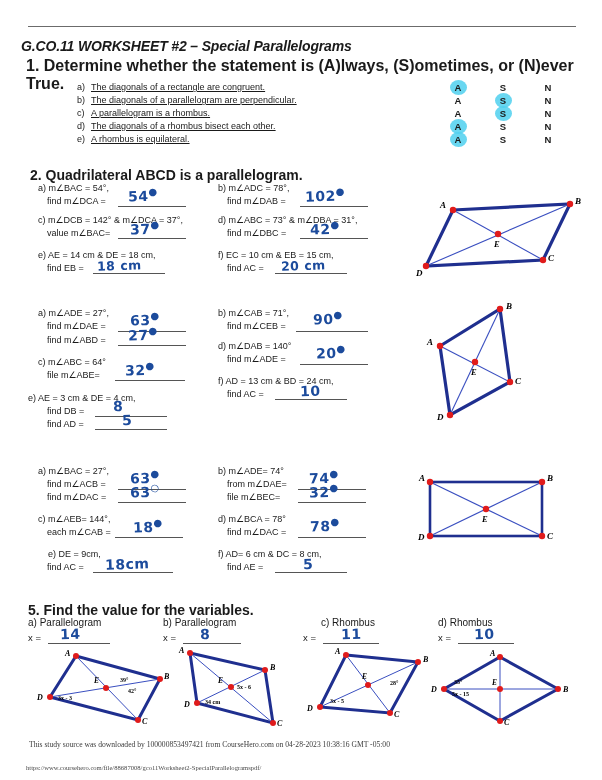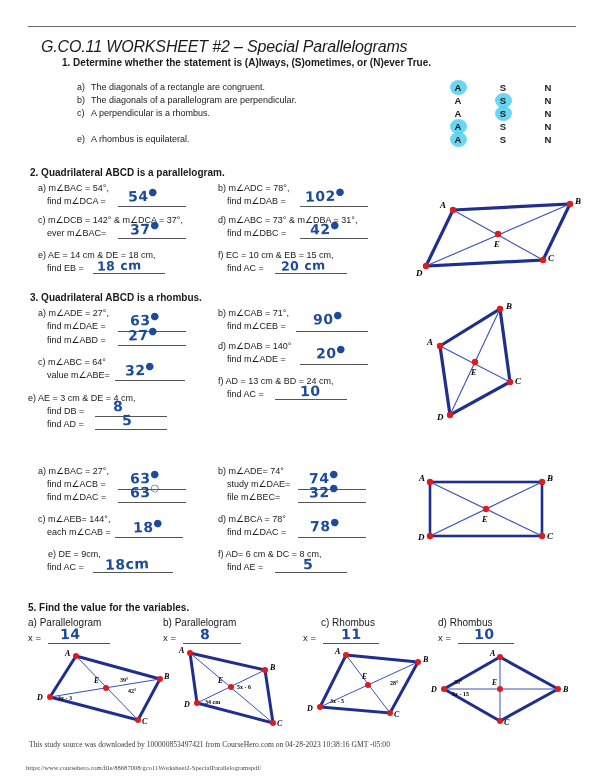--- a/index.html
+++ b/index.html
@@ -15,51 +15,51 @@
     overflow: hidden;
   }
   .page { position: relative; width: 602px; height: 780px; }
 
   .top-rule {
     position: absolute; left: 28px; top: 26px;
     width: 548px; height: 1px; background: #6b6b6b;
   }
 
   .wtitle {
-    position: absolute; left: 41px; top: 38px;
-    font-size: 16px; font-weight: normal; font-style: italic;
+    position: absolute; left: 21px; top: 38px;
+    font-size: 14px; font-weight: bold; font-style: italic;
     letter-spacing: -0.15px;
   }
 
   .q1-head {
     position: absolute; left: 26px; top: 57px;
-    font-size: 10px; font-weight: bold; margin-left: 36px;
+    font-size: 16px; font-weight: bold;
   }
 
   
   .stmt {
     position: absolute; left: 77px;
-    font-size: 9px; white-space: nowrap;
+    font-size: 9px; white-space: nowrap; text-decoration: underline;
   }
   .stmt .ltr { display: inline-block; width: 14px; }
 
   .optcol {
     position: absolute;
     font-size: 9.5px; font-weight: bold;
     width: 14px; text-align: center;
   }
   .hl {
     position: absolute;
     width: 17px; height: 15px; border-radius: 50%;
     background: #4fd0ef; opacity: 0.85;
   }
 
   
   .sec-head {
-    position: absolute; font-size: 10px; font-weight: bold;
+    position: absolute; font-size: 14px; font-weight: bold;
   }
 
   
   .prob {
     position: absolute; font-size: 9px; line-height: 12.5px;
     white-space: nowrap;
   }
 
   
   .blank {
@@ -105,21 +105,22 @@
 <div class="page">
 
   <div class="top-rule"></div>
 
   <div class="wtitle">G.CO.11 WORKSHEET #2 – Special Parallelograms</div>
 
   <div class="q1-head">1. Determine whether the statement is (A)lways, (S)ometimes, or (N)ever True.</div>
 
   <div class="stmt" style="top:82px"><span class="ltr">a)</span><span>The diagonals of a rectangle are congruent.</span></div>
   <div class="stmt" style="top:95px"><span class="ltr">b)</span><span>The diagonals of a parallelogram are perpendicular.</span></div>
-  <div class="stmt" style="top:108px"><span class="ltr">c)</span><span>A perpendicular is a rhombus.</span></div>
+  <div class="stmt" style="top:108px"><span class="ltr">c)</span><span>A parallelogram is a rhombus.</span></div>
+  <div class="stmt" style="top:121px"><span class="ltr">d)</span><span>The diagonals of a rhombus bisect each other.</span></div>
   <div class="stmt" style="top:134px"><span class="ltr">e)</span><span>A rhombus is equilateral.</span></div>
 
   <div class="hl" style="left:450px; top:80px"></div>
   <div class="hl" style="left:495px; top:93px"></div>
   <div class="hl" style="left:495px; top:106px"></div>
   <div class="hl" style="left:450px; top:119px"></div>
   <div class="hl" style="left:450px; top:132px"></div>
 
   <div class="optcol" style="left:451px; top:82px">A</div>
   <div class="optcol" style="left:496px; top:82px">S</div>
@@ -147,21 +148,21 @@
   <div class="prob" style="left:47px; top:195px">find m∠DCA =</div>
   <div class="blank" style="left:118px; top:206px; width:68px"></div>
   <div class="hw" style="left:128px; top:188px"><span>54</span><span class="deg">●</span></div>
 
   <div class="prob" style="left:218px; top:182px">b) m∠ADC = 78°,</div>
   <div class="prob" style="left:227px; top:195px">find m∠DAB =</div>
   <div class="blank" style="left:300px; top:206px; width:68px"></div>
   <div class="hw" style="left:305px; top:188px"><span>102</span><span class="deg">●</span></div>
 
   <div class="prob" style="left:38px; top:214px">c) m∠DCB = 142° &amp; m∠DCA = 37°,</div>
-  <div class="prob" style="left:47px; top:227px">ever m∠BAC=</div>
+  <div class="prob" style="left:47px; top:227px">value m∠BAC=</div>
   <div class="blank" style="left:118px; top:238px; width:68px"></div>
   <div class="hw" style="left:130px; top:221px"><span>37</span><span class="deg">●</span></div>
 
   <div class="prob" style="left:218px; top:214px">d) m∠ABC = 73° &amp; m∠DBA = 31°,</div>
   <div class="prob" style="left:227px; top:227px">find m∠DBC =</div>
   <div class="blank" style="left:300px; top:238px; width:68px"></div>
   <div class="hw" style="left:310px; top:221px"><span>42</span><span class="deg">●</span></div>
 
   <div class="prob" style="left:38px; top:249px">e) AE = 14 cm &amp; DE = 18 cm,</div>
   <div class="prob" style="left:47px; top:262px">find EB =</div>
@@ -184,38 +185,37 @@
       <circle cx="8" cy="70" r="3.2" fill="#e01b1b"></circle>
       <circle cx="80" cy="38" r="3.2" fill="#e01b1b"></circle>
       <text x="22" y="12" font-family="Liberation Serif, serif" font-size="9" font-style="italic" font-weight="bold">A</text>
       <text x="157" y="8" font-family="Liberation Serif, serif" font-size="9" font-style="italic" font-weight="bold">B</text>
       <text x="130" y="65" font-family="Liberation Serif, serif" font-size="9" font-style="italic" font-weight="bold">C</text>
       <text x="-2" y="80" font-family="Liberation Serif, serif" font-size="9" font-style="italic" font-weight="bold">D</text>
       <text x="76" y="51" font-family="Liberation Serif, serif" font-size="8.5" font-style="italic" font-weight="bold">E</text>
     </svg>
   </div>
 
-  <div class="sec-head" style="left:30px; top:292px">3. Quadrilateral ABCD is a rhombus.</div>
 
   <div class="prob" style="left:38px; top:307px">a) m∠ADE = 27°,</div>
   <div class="prob" style="left:47px; top:320px">find m∠DAE =</div>
   <div class="blank" style="left:118px; top:331px; width:68px"></div>
   <div class="hw" style="left:130px; top:312px"><span>63</span><span class="deg">●</span></div>
 
   <div class="prob" style="left:47px; top:334px">find m∠ABD =</div>
   <div class="blank" style="left:118px; top:345px; width:68px"></div>
   <div class="hw" style="left:128px; top:327px"><span>27</span><span class="deg">●</span></div>
 
   <div class="prob" style="left:218px; top:307px">b) m∠CAB = 71°,</div>
   <div class="prob" style="left:227px; top:320px">find m∠CEB =</div>
   <div class="blank" style="left:296px; top:331px; width:72px"></div>
   <div class="hw" style="left:313px; top:311px"><span>90</span><span class="deg">●</span></div>
 
   <div class="prob" style="left:38px; top:356px">c) m∠ABC = 64°</div>
-  <div class="prob" style="left:47px; top:369px">value m∠ABE=</div>
+  <div class="prob" style="left:47px; top:369px">file m∠ABE=</div>
   <div class="blank" style="left:115px; top:380px; width:70px"></div>
   <div class="hw" style="left:125px; top:362px"><span>32</span><span class="deg">●</span></div>
 
   <div class="prob" style="left:218px; top:340px">d) m∠DAB = 140°</div>
   <div class="prob" style="left:227px; top:353px">find m∠ADE =</div>
   <div class="blank" style="left:300px; top:364px; width:68px"></div>
   <div class="hw" style="left:316px; top:345px"><span>20</span><span class="deg">●</span></div>
 
   <div class="prob" style="left:28px; top:392px">e) AE = 3 cm &amp; DE = 4 cm,</div>
   <div class="prob" style="left:47px; top:405px">find DB =</div>
@@ -253,21 +253,21 @@
   <div class="prob" style="left:38px; top:465px">a) m∠BAC = 27°,</div>
   <div class="prob" style="left:47px; top:478px">find m∠ACB =</div>
   <div class="blank" style="left:118px; top:489px; width:68px"></div>
   <div class="hw" style="left:130px; top:470px"><span>63</span><span class="deg">●</span></div>
 
   <div class="prob" style="left:47px; top:491px">find m∠DAC =</div>
   <div class="blank" style="left:118px; top:502px; width:68px"></div>
   <div class="hw" style="left:130px; top:484px"><span>63</span><span class="deg">○</span></div>
 
   <div class="prob" style="left:218px; top:465px">b) m∠ADE= 74°</div>
-  <div class="prob" style="left:227px; top:478px">study m∠DAE=</div>
+  <div class="prob" style="left:227px; top:478px">from m∠DAE=</div>
   <div class="blank" style="left:298px; top:489px; width:68px"></div>
   <div class="hw" style="left:309px; top:470px"><span>74</span><span class="deg">●</span></div>
 
   <div class="prob" style="left:227px; top:491px">file m∠BEC=</div>
   <div class="blank" style="left:298px; top:502px; width:68px"></div>
   <div class="hw" style="left:309px; top:484px"><span>32</span><span class="deg">●</span></div>
 
   <div class="prob" style="left:38px; top:513px">c) m∠AEB= 144°,</div>
   <div class="prob" style="left:47px; top:526px">each m∠CAB =</div>
   <div class="blank" style="left:115px; top:537px; width:68px"></div>

